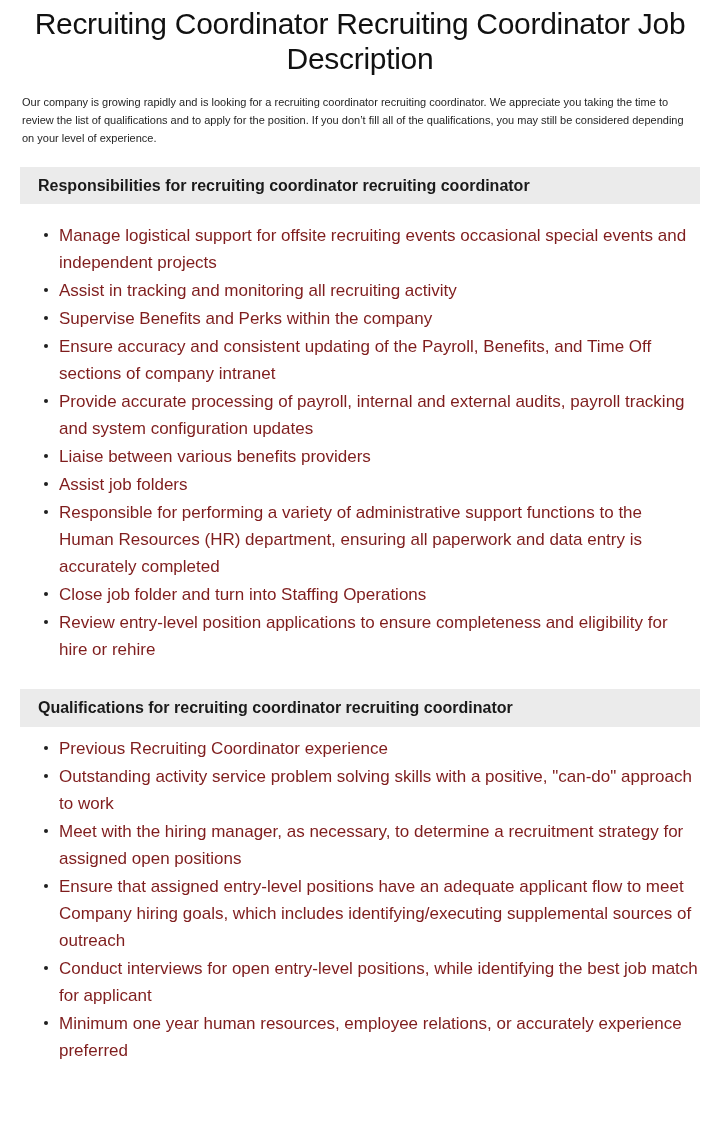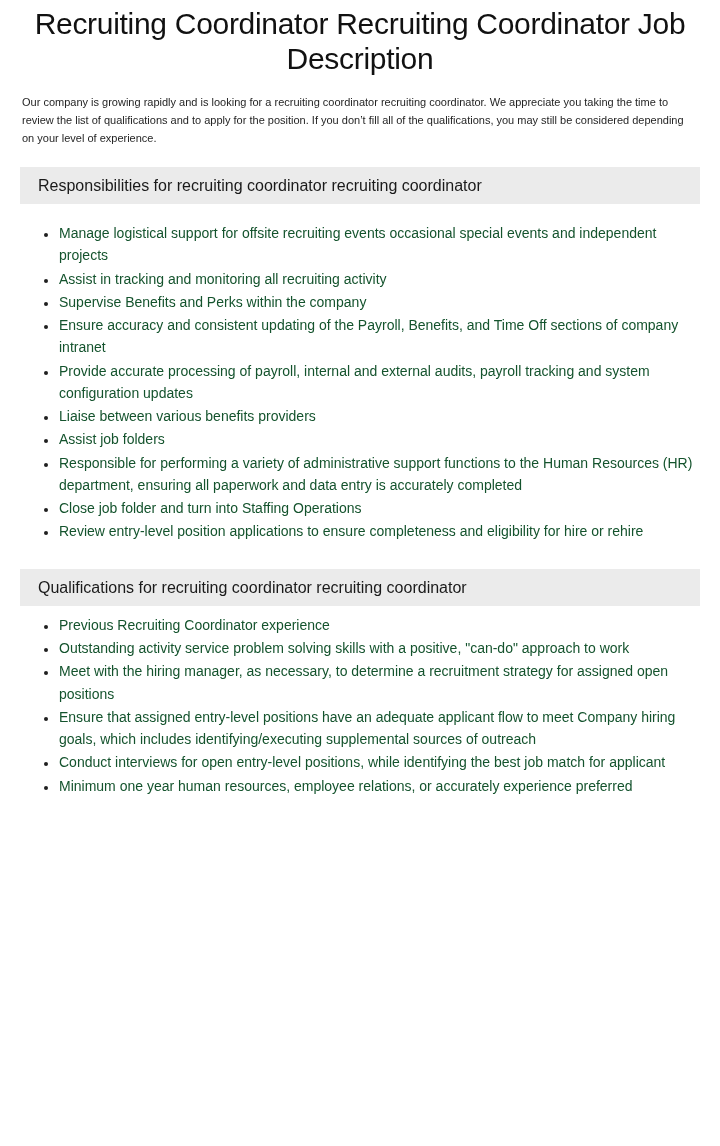--- a/index.html
+++ b/index.html
@@ -44,37 +44,37 @@
 
   .section {
     margin-top: 22px;
   }
 
   .section-header {
     background: #ebebeb;
     margin: 0 20px;
     padding: 9px 0 9px 18px;
     font-size: 16px;
-    font-weight: normal;
+    font-weight: bold;
     color: #1a1a1a;
     line-height: 1.2;
   }
 
   .bullet-list {
     list-style: none;
     margin: 0;
     padding: 18px 20px 0 20px;
   }
 
   .bullet-list li {
     position: relative;
     padding-left: 39px;
-    font-size: 14px;
+    font-size: 17px;
     line-height: 1.59;
-    color: #14532d;
+    color: #7f1d1d;
     margin-bottom: 1px;
   }
 
   .bullet-list li::before {
     content: "";
     position: absolute;
     left: 24px;
     top: 11px;
     width: 4px;
     height: 4px;

